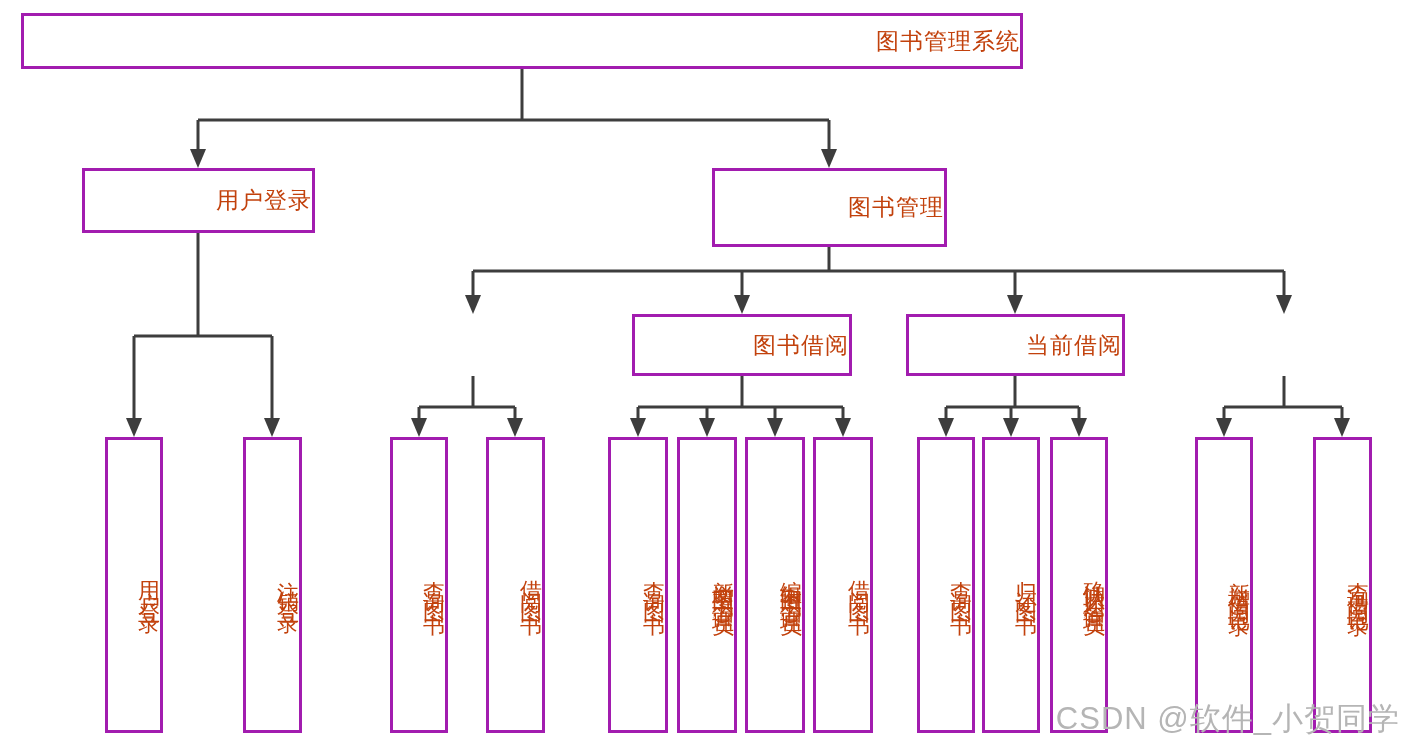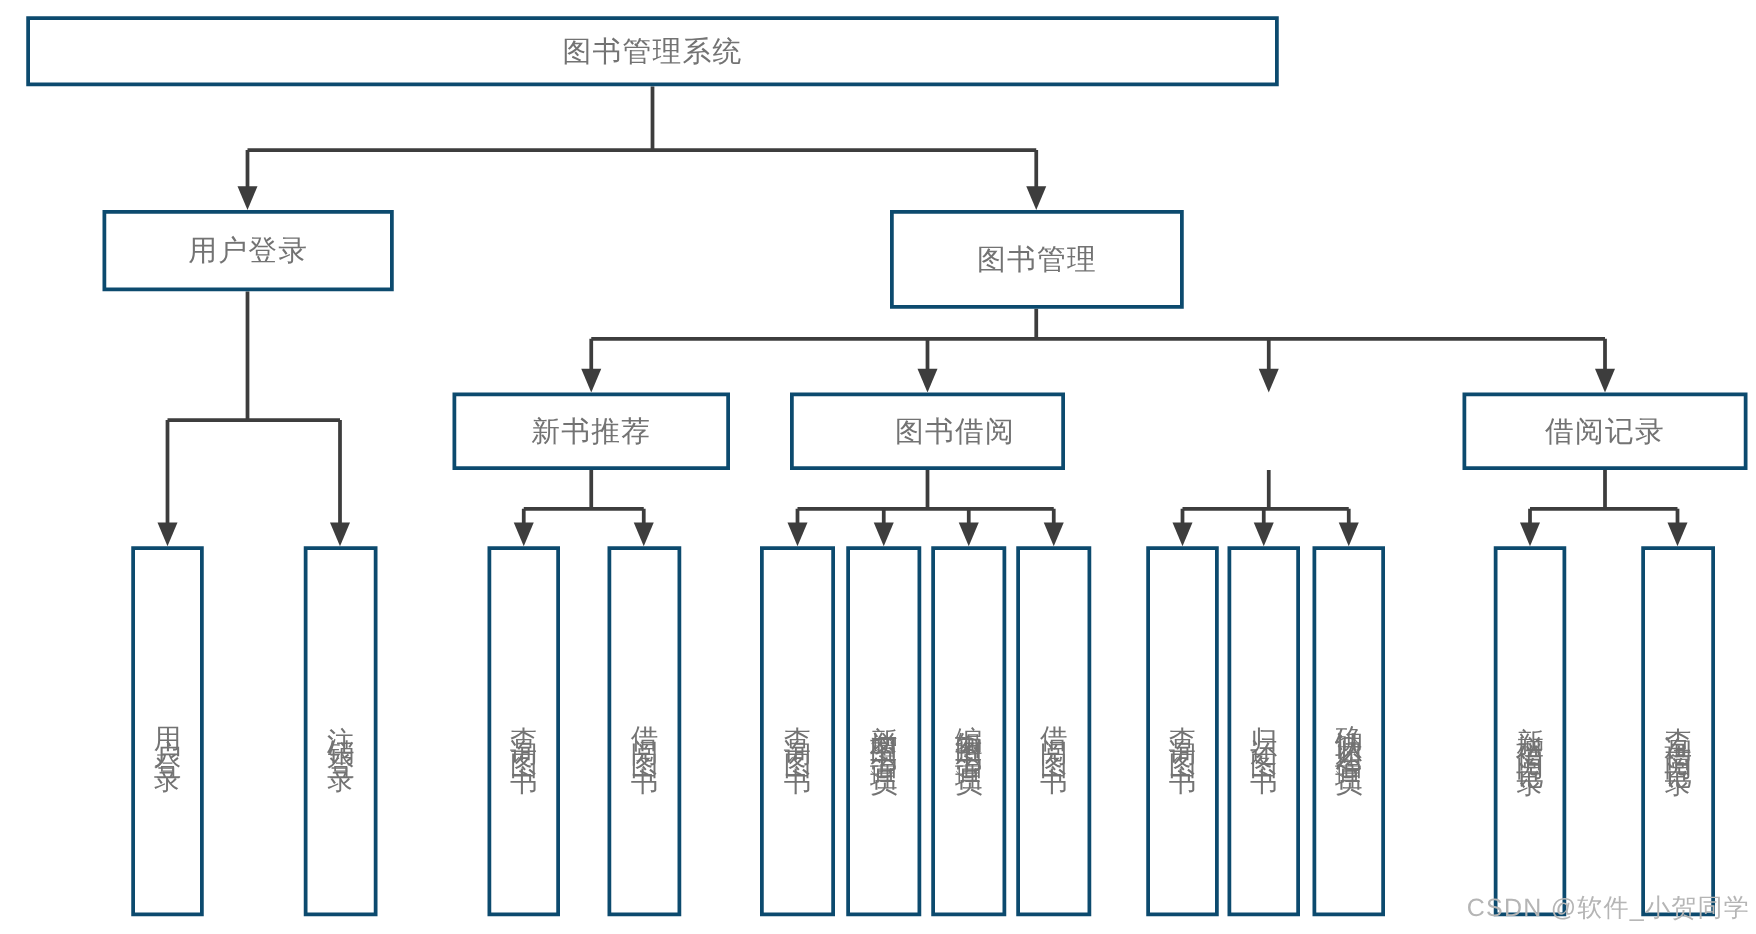--- a/index.html
+++ b/index.html
@@ -15,26 +15,26 @@
     overflow: hidden;
   }
   .connectors {
     position: absolute;
     left: 0; top: 0;
     z-index: 1;
   }
   .box {
     position: absolute;
     box-sizing: border-box;
-    border: 3px solid #0c4a6e;
+    border: 3px solid #a21caf;
     background: #ffffff;
     display: flex;
     align-items: center;
-    justify-content: center;
-    color: #737373;
+    justify-content: flex-end;
+    color: #c2410c;
     z-index: 2;
   }
   .hlabel {
     font-size: 23px;
     letter-spacing: 1px;
     white-space: nowrap;
   }
   .vlabel {
     writing-mode: vertical-rl;
     text-orientation: upright;
@@ -67,21 +67,21 @@
   .l-9  { left: 917px;  width: 58px; }
   .l-10 { left: 982px;  width: 58px; }
   .l-11 { left: 1050px; width: 58px; }
   .l-12 { left: 1195px; width: 58px; }
   .l-13 { left: 1313px; width: 59px; }
 
   .watermark {
     position: absolute;
     right: 5px;
     bottom: 7px;
-    font-size: 20px;
+    font-size: 31px;
     color: #b5b5b5;
     letter-spacing: 1px;
     z-index: 3;
     white-space: nowrap;
   }
 </style>
 </head>
 <body>
 
 <div class="canvas">
@@ -159,28 +159,25 @@
     <span class="hlabel">图书管理系统</span>
   </div>
 
   <div class="box n-user-login">
     <span class="hlabel">用户登录</span>
   </div>
   <div class="box n-book-mgmt">
     <span class="hlabel">图书管理</span>
   </div>
 
-  <div class="box n-new-book">
-    <span class="hlabel">新书推荐</span>
-  </div>
   <div class="box n-book-borrow">
     <span class="hlabel">图书借阅</span>
   </div>
-  <div class="box n-records">
-    <span class="hlabel">借阅记录</span>
+  <div class="box n-cur-borrow">
+    <span class="hlabel">当前借阅</span>
   </div>
 
   <div class="box leaf l-1">
     <span class="vlabel">用户登录</span>
   </div>
   <div class="box leaf l-2">
     <span class="vlabel">注销登录</span>
   </div>
 
   <div class="box leaf l-3">

